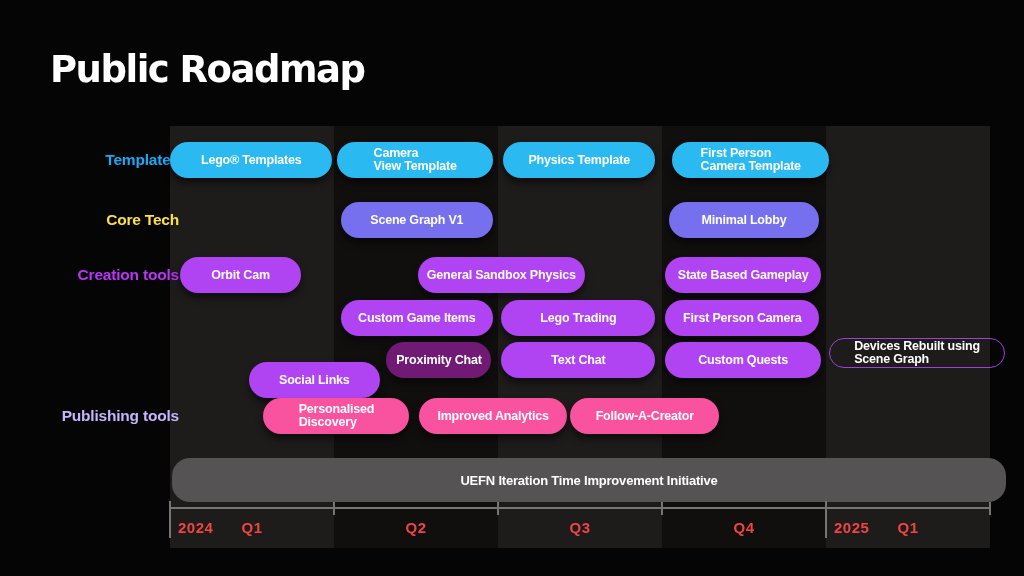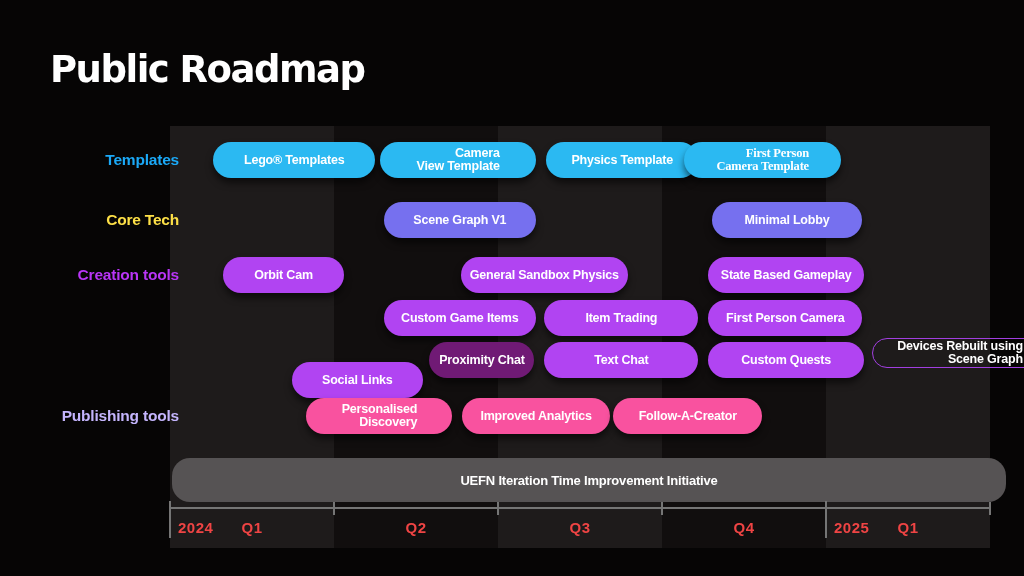--- a/index.html
+++ b/index.html
@@ -14,25 +14,24 @@
     font-family:"DejaVu Sans",sans-serif;
     font-weight:bold;font-size:37px;letter-spacing:-1.5px;color:#ffffff;
   }
   .col-stripe{position:absolute;top:126px;height:422px;}
   .row-label{
     position:absolute;left:0;width:155px;text-align:right;
     font-weight:bold;font-size:15.5px;letter-spacing:-0.2px;line-height:18px;padding-left:24px;
   }
   .pill{
     position:absolute;height:36px;border-radius:18px;
-    display:flex;align-items:center;justify-content:center;text-align:right;
+    display:flex;align-items:center;justify-content:center;text-align:left;
     color:#ffffff;font-weight:bold;font-size:12.5px;line-height:13px;
     letter-spacing:-0.2px;white-space:pre-line;padding:0 6px;box-sizing:border-box;
     box-shadow:0 5px 7px rgba(0,0,0,0.55);
-    margin-left:43px;
   }
   .pill.outline{
     background:transparent;box-shadow:none;border:1.5px solid #a13fe0;
     height:30px;border-radius:23px;
   }
   .banner{
     position:absolute;top:458px;height:44px;border-radius:18px;
     display:flex;align-items:center;justify-content:center;
     color:#ffffff;font-weight:bold;font-size:13px;letter-spacing:-0.2px;
   }
@@ -60,29 +59,29 @@
       <div class="row-label" style="top: 151px; color: rgb(27, 169, 247);">Templates</div>
       <div class="row-label" style="top: 211px; color: #fde047;">Core Tech</div>
       <div class="row-label" style="top: 266px; color: rgb(185, 53, 247);">Creation tools</div>
       <div class="row-label" style="top: 407px; color: #c4b5fd;">Publishing tools</div>
     </div>
   <div id="pills">
       <div class="pill" style="left: 170px; width: 162.36px; top: 142px; background: rgb(43, 185, 242);">Lego® Templates</div>
       <div class="pill" style="left: 337.28px; width: 155.8px; top: 142px; background: rgb(43, 185, 242);">Camera
 View Template</div>
       <div class="pill" style="left: 502.92px; width: 152.52px; top: 142px; background: rgb(43, 185, 242);">Physics Template</div>
-      <div class="pill" style="left: 641px; width: 157.44px; top: 142px; background: rgb(43, 185, 242); font-family: Liberation Serif, serif;">First Person
+      <div class="pill" style="left: 672px; width: 157.44px; top: 142px; background: rgb(43, 185, 242);">First Person
 Camera Template</div>
       <div class="pill" style="left: 340.56px; width: 152.52px; top: 202px; background: rgb(118, 112, 239);">Scene Graph V1</div>
       <div class="pill" style="left: 668.56px; width: 150.88px; top: 202px; background: rgb(118, 112, 239);">Minimal Lobby</div>
       <div class="pill" style="left: 179.84px; width: 121.36px; top: 257px; background: rgb(177, 68, 242);">Orbit Cam</div>
       <div class="pill" style="left: 417.64px; width: 167.28px; top: 257px; background: rgb(177, 68, 242);">General Sandbox Physics</div>
       <div class="pill" style="left: 665.28px; width: 155.8px; top: 257px; background: rgb(177, 68, 242);">State Based Gameplay</div>
       <div class="pill" style="left: 340.56px; width: 152.52px; top: 300px; background: rgb(177, 68, 242);">Custom Game Items</div>
-      <div class="pill" style="left: 501.28px; width: 154.16px; top: 300px; background: rgb(177, 68, 242);">Item Trading</div>
+      <div class="pill" style="left: 501.28px; width: 154.16px; top: 300px; background: rgb(177, 68, 242);">Lego Trading</div>
       <div class="pill" style="left: 665.28px; width: 154.16px; top: 300px; background: rgb(177, 68, 242);">First Person Camera</div>
       <div class="pill" style="left: 248.72px; width: 131.2px; top: 362px; background: rgb(177, 68, 242);">Social Links</div>
       <div class="pill" style="left: 386.48px; width: 104.96px; top: 342px; background: #701a75;">Proximity Chat</div>
       <div class="pill" style="left: 501.28px; width: 154.16px; top: 342px; background: rgb(177, 68, 242);">Text Chat</div>
       <div class="pill" style="left: 665.28px; width: 155.8px; top: 342px; background: rgb(177, 68, 242);">Custom Quests</div>
       <div class="pill outline" style="left: 829.28px; width: 175.48px; top: 338px;">Devices Rebuilt using
 Scene Graph</div>
       <div class="pill" style="left: 263.48px; width: 145.96px; top: 398px; background: rgb(249, 82, 159);">Personalised
 Discovery</div>
       <div class="pill" style="left: 419.28px; width: 147.6px; top: 398px; background: rgb(249, 82, 159);">Improved Analytics</div>

